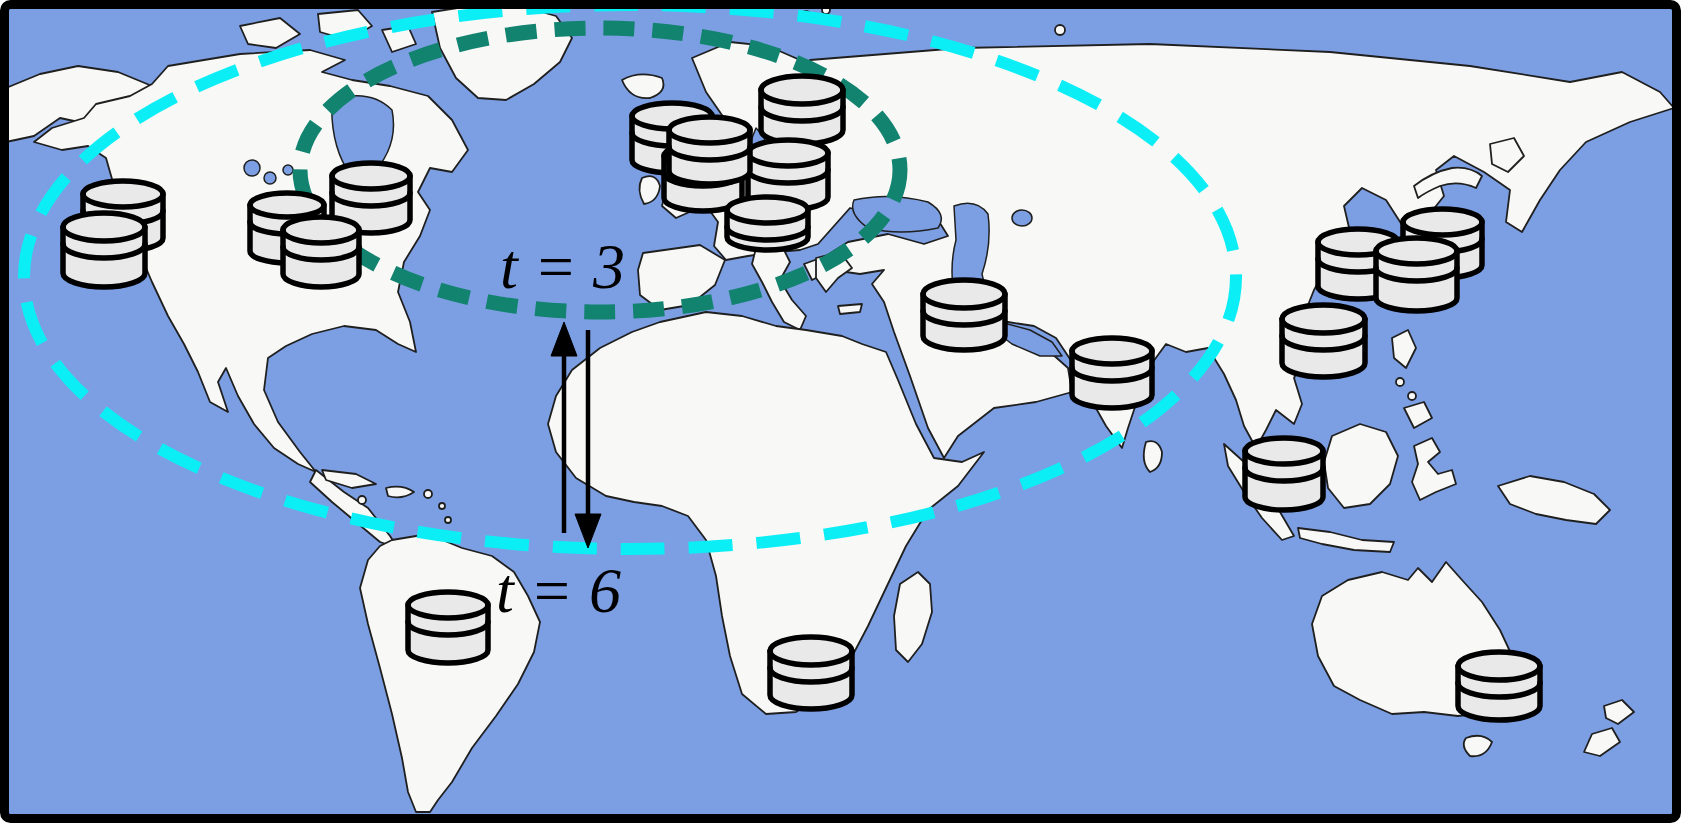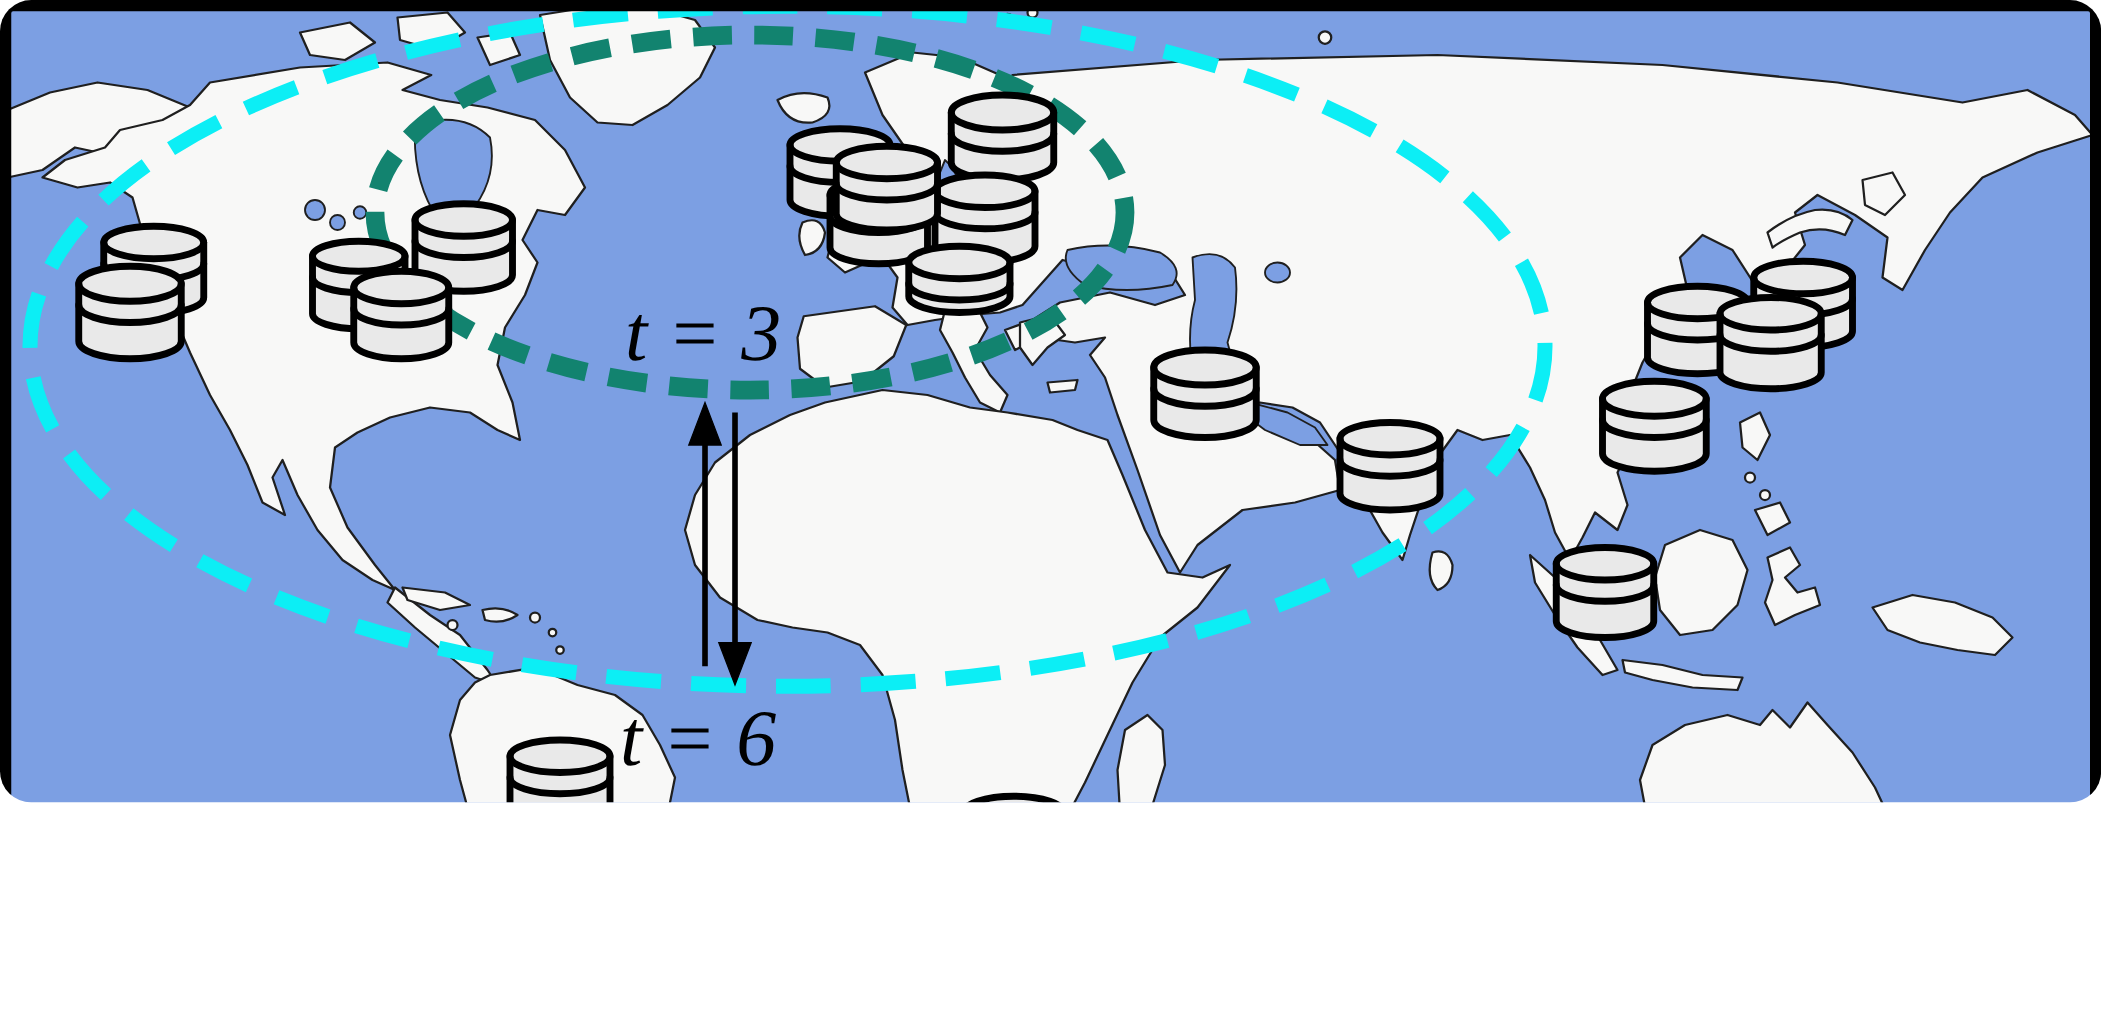--- a/index.html
+++ b/index.html
@@ -1,21 +1,21 @@
 <!DOCTYPE html>
 <html style="--ocean: #7c9fe3; --land: #f8f8f7; --land_outline: #1f1f1f; --ring_t3: #12836f; --ring_t6: #0ceef5; --cylinder_fill: #e9e9e9; --ink: #000000; --frame: #000000; --page_bg: #ffffff;"><head>
 <meta charset="utf-8">
 <style>
   :root{
     --ocean:#7c9fe3; --land:#f8f8f7; --land_outline:#1f1f1f;
     --ring_t3:#12836f; --ring_t6:#0ceef5;
     --cylinder_fill:#e9e9e9; --ink:#000000; --frame:#000000; --page_bg:#ffffff;
   }
   html,body{margin:0;padding:0;background:var(--page_bg);}
-  .stage{position:relative;width:1681px;height:642px;background:var(--page_bg);overflow:hidden;border-radius:25px;}
+  .stage{position:relative;width:1681px;height:823px;background:var(--page_bg);overflow:hidden;}
   svg{position:absolute;inset:0;display:block;}
   .land{fill:var(--land);stroke:var(--land_outline);stroke-width:1.8;stroke-linejoin:round;}
   .sea{fill:var(--ocean);stroke:var(--land_outline);stroke-width:1.5;stroke-linejoin:round;}
   .ring{fill:none;stroke-linecap:butt;}
   .cyl-body{fill:var(--cylinder_fill);stroke:var(--ink);stroke-width:5.5;stroke-linejoin:round;}
   .cyl-arc{fill:none;stroke:var(--ink);stroke-width:5.5;stroke-linecap:round;}
   .arrow-shaft{stroke:var(--ink);stroke-width:4.5;}
   .arrow-head{fill:var(--ink);stroke:var(--ink);stroke-width:1;}
   .ring-label{font:italic 64px "Liberation Serif","DejaVu Serif",serif;fill:var(--ink);}
   .frame{fill:none;stroke:var(--frame);stroke-width:9;}

